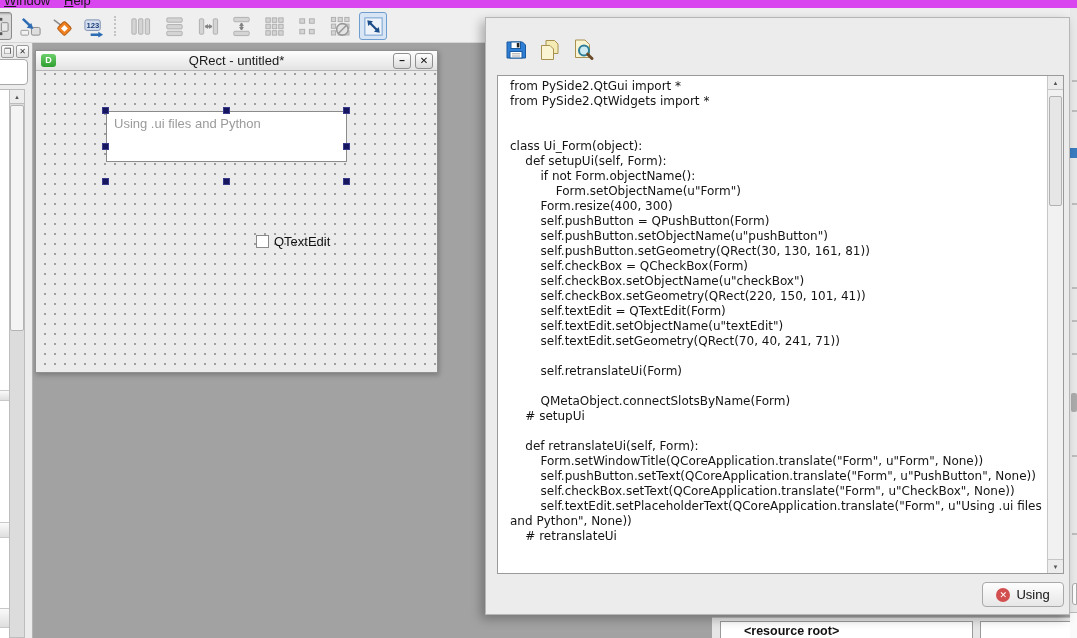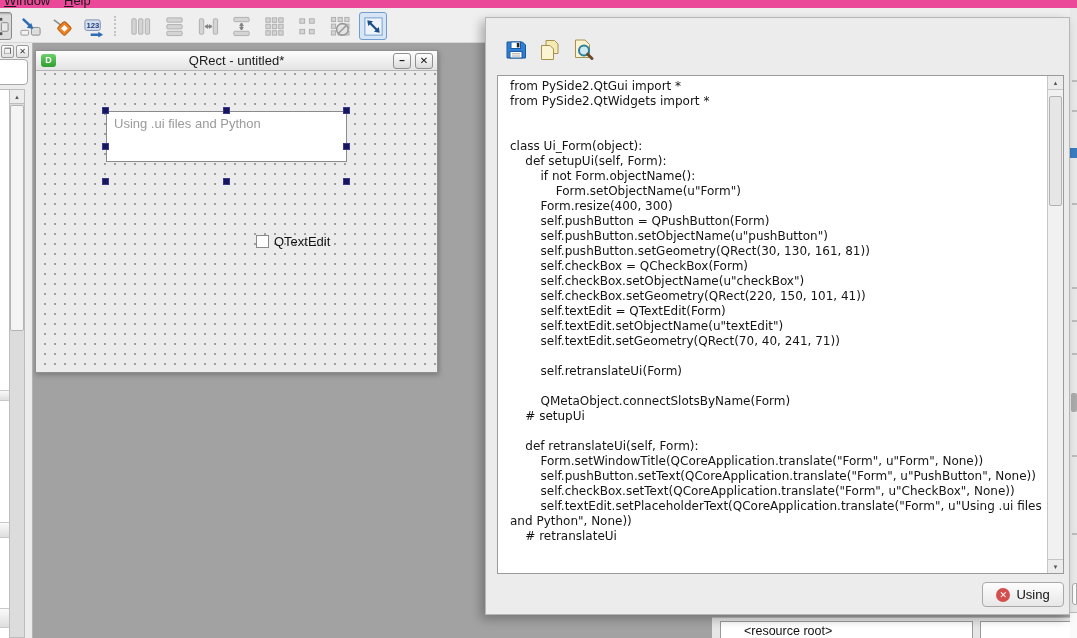--- a/index.html
+++ b/index.html
@@ -1,21 +1,21 @@
 <!DOCTYPE html>
 <html><head>
 <meta charset="utf-8">
 <style>
   * { margin:0; padding:0; box-sizing:border-box; }
   html,body { width:1077px; height:638px; overflow:hidden; }
   body { font-family:"Liberation Sans","DejaVu Sans",sans-serif; }
   #screen { position:relative; width:1077px; height:638px; background:#a2a2a2; overflow:hidden; }
 
   
-  .menubar { position:absolute; left:0; top:0; width:1077px; height:8px; background:#ec4899; overflow:hidden; z-index:3; }
+  .menubar { position:absolute; left:0; top:0; width:1077px; height:8px; background:#d946ef; overflow:hidden; z-index:3; }
   .menu-item { position:absolute; top:-7px; font-size:13px; color:#1a1a1a; }
   .menu-item .mn { text-decoration:underline; }
 
   
   .main-toolbar { position:absolute; left:0; top:8px; width:1077px; height:35px; background:#efefef; border-bottom:1px solid #d6d6d6; z-index:2; }
   .tbtn { position:absolute; top:4px; width:28px; height:28px; border-radius:3px; display:flex; align-items:center; justify-content:center; }
   .tbtn svg { width:23px; height:23px; }
   .tbtn.pressed { border:1px solid #8a8a8a; background:#dcdcdc; box-shadow:inset 1px 1px 2px rgba(0,0,0,.25); }
   .tbtn.enabled-hl { border:1px solid #6f9dcf; background:#d8e5f4; }
   .tb-sep { position:absolute; top:8px; width:0; height:20px; border-left:2px dotted #c3c3c3; }
@@ -57,21 +57,21 @@
   .code-text { position:absolute; left:0; top:0; right:16px; bottom:0; padding:3px 0 0 12px; font-family:"DejaVu Sans","Liberation Sans",sans-serif; font-size:12px; line-height:15px; color:#141414; white-space:pre; overflow:hidden; }
   .code-scroll { position:absolute; right:0; top:0; width:16px; bottom:0; background:#f1f1f1; border-left:1px solid #c6c6c6; }
   .cs-btn { position:absolute; left:0; width:15px; height:14px; background:#ececec; font-size:6px; text-align:center; line-height:14px; color:#555; }
   .cs-thumb { position:absolute; left:1px; top:20px; width:13px; height:110px; background:#e6e6e6; border:1px solid #b2b2b2; border-radius:2px; }
   .close-btn { position:absolute; right:5px; top:564px; width:82px; height:25px; border:1px solid #a9a9a9; border-radius:4px; background:linear-gradient(#fdfdfd,#e7e7e7); display:flex; align-items:center; justify-content:center; gap:6px; font-size:13px; color:#111; }
   .close-ico { width:14px; height:14px; border-radius:50%; background:#d34f4f; color:#fff; font-size:9px; font-weight:bold; text-align:center; line-height:14px; }
 
   
   .bottom-dock { position:absolute; left:712px; top:617px; width:365px; height:21px; background:#e6e6e6; border-top:1px solid #bdbdbd; z-index:1; }
   .res-box { position:absolute; top:3px; height:22px; background:#fff; border:1px solid #9a9a9a; }
-  .res-label { padding:2px 0 0 23px; font-size:12.5px; color:#111; }
+  .res-label { padding:2px 0 0 23px; font-size:12.5px; color:#111;font-weight:bold; }
 
   
   .right-sliver { position:absolute; left:1070px; top:8px; width:7px; height:630px; background:#e9e9e9; z-index:3; }
   .rs-mark { position:absolute; right:0; width:5px; height:2px; background:#bdbdbd; }
   .rs-blue { position:absolute; left:0; width:7px; height:10px; background:#3a7bbf; }
   .rs-thumb { position:absolute; left:1px; width:6px; height:19px; background:#ababab; border-radius:2px; }
   .rs-btn { position:absolute; left:2px; top:575px; width:5px; height:22px; background:#fdfdfd; border:1px solid #aaa; border-radius:3px 0 0 3px; }
   .rs-white { position:absolute; left:0; top:604px; width:7px; height:26px; background:#fafafa; border-top:1px solid #bbb; }
 
   

